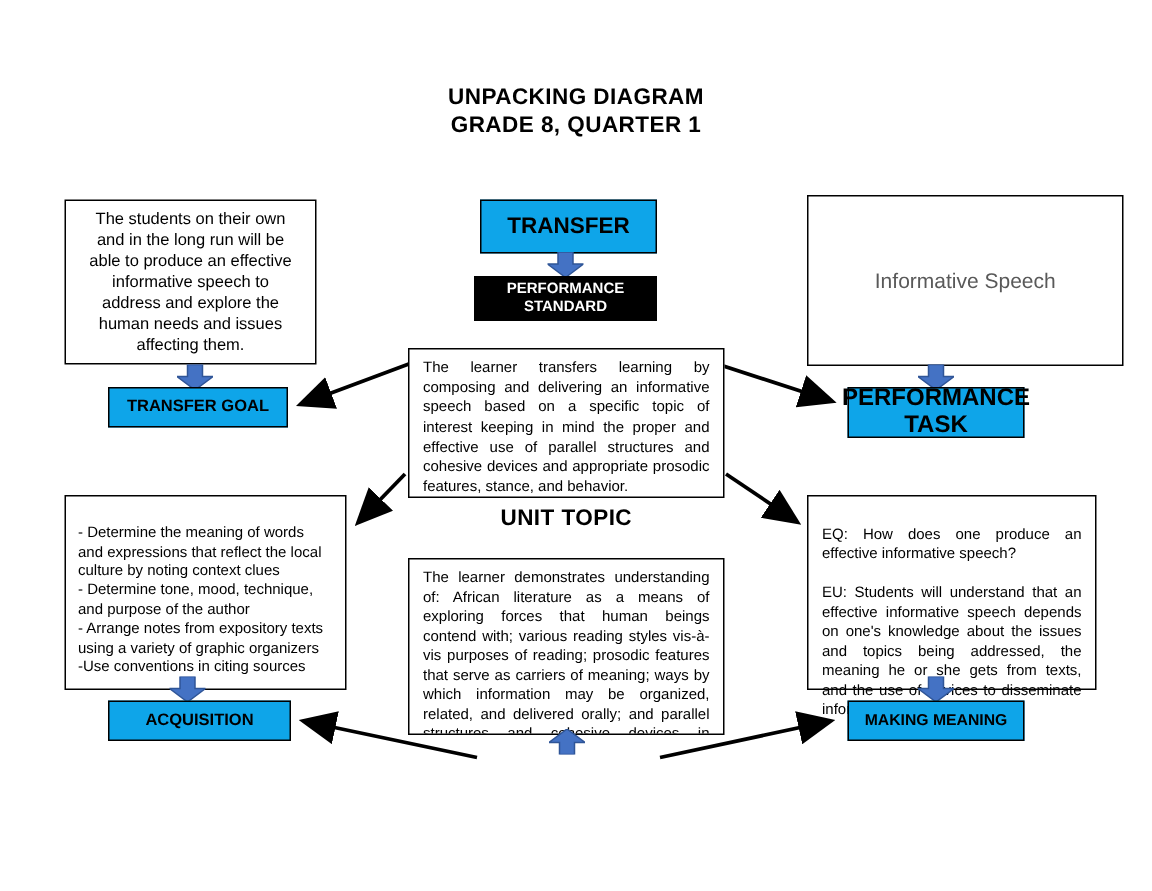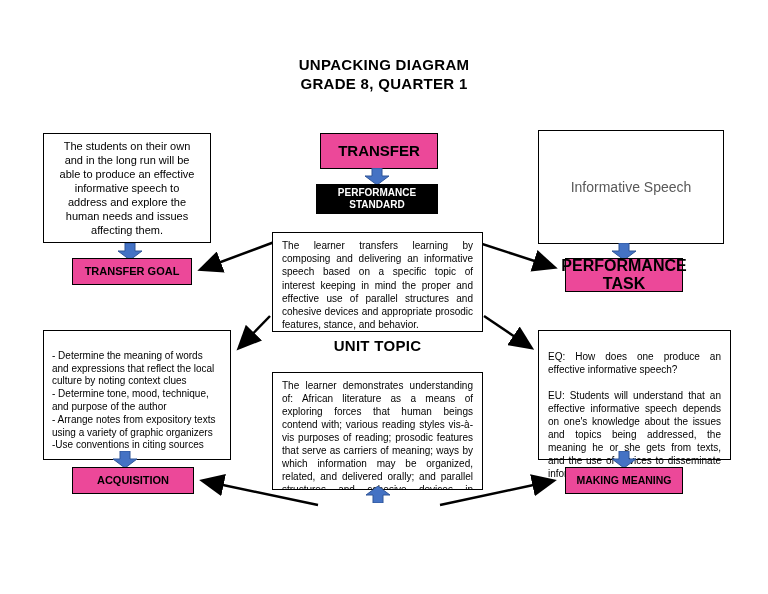--- a/index.html
+++ b/index.html
@@ -11,21 +11,21 @@
   .title{
     left:0;top:56px;width:768px;text-align:center;
     font-size:15px;font-weight:bold;line-height:1.25;letter-spacing:.3px;
   }
   .whitebox{
     background:#ffffff;border:1px solid #000;
     font-size:10px;line-height:1.3;
   }
   .centered-text{display:flex;align-items:center;justify-content:center;text-align:center;}
   .yellowbox{
-    background:#ec4899;border:1px solid #000;
+    background:#0ea5e9;border:1px solid #000;
     display:flex;align-items:center;justify-content:center;text-align:center;
     font-weight:bold;font-size:10.5px;line-height:1.15;
   }
   .blackbox{
     background:#000000;color:#ffffff;border:1px solid #000;
     display:flex;align-items:center;justify-content:center;text-align:center;
     font-weight:bold;font-size:10px;line-height:1.25;padding:2px 14px;
   }
   .justify{text-align:justify;}
   .preline{white-space:pre-line;}
@@ -89,21 +89,21 @@
   <div class="abs whitebox justify" style="left:272px;top:232px;width:211px;height:100px;padding:6px 9px;line-height:1.32;">
     <span>The learner transfers learning by composing and delivering an informative speech based on a specific topic of interest keeping in mind the proper and effective use of parallel structures and cohesive devices and appropriate prosodic features, stance, and behavior.</span>
   </div>
 
   <div class="abs unit-topic">UNIT TOPIC</div>
 
   <div class="abs whitebox justify clip" style="left:272px;top:372px;width:211px;height:118px;padding:6px 9px;line-height:1.3;">
     <span>The learner demonstrates understanding of: African literature as a means of exploring forces that human beings contend with; various reading styles vis-à-vis purposes of reading; prosodic features that serve as carriers of meaning; ways by which information may be organized, related, and delivered orally; and parallel structures and cohesive devices in presenting information.</span>
   </div>
 
-  <div class="abs whitebox centered-text" style="left:538px;top:130px;width:186px;height:114px;padding:6px 10px;">
+  <div class="abs whitebox centered-text" style="left:538px;top:130px;width:211px;height:114px;padding:6px 10px;">
     <span class="informative">Informative Speech</span>
   </div>
 
   <svg class="blue-arrow" style="left:612px;top:243px;" width="24" height="17" viewBox="0 0 24 17">
     <polygon points="7,0 17,0 17,8 24,8 12,17 0,8 7,8" fill="#4472C4" stroke="#2F5597" stroke-width="1"></polygon>
   </svg>
 
   <div class="abs yellowbox" style="left:565px;top:258px;width:118px;height:34px;font-size:16px;padding:0 18px;">
     <span>PERFORMANCE TASK</span>
   </div>

